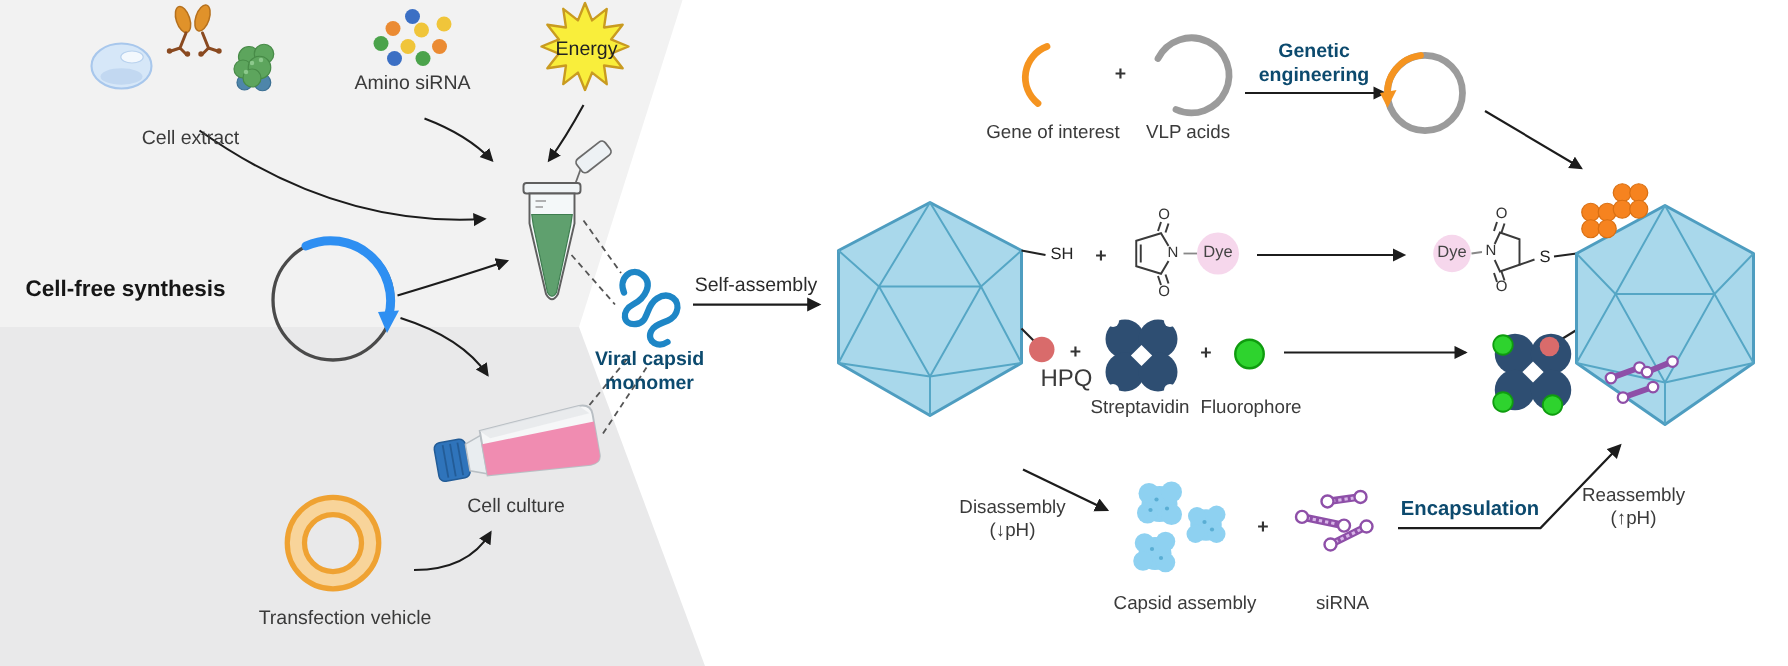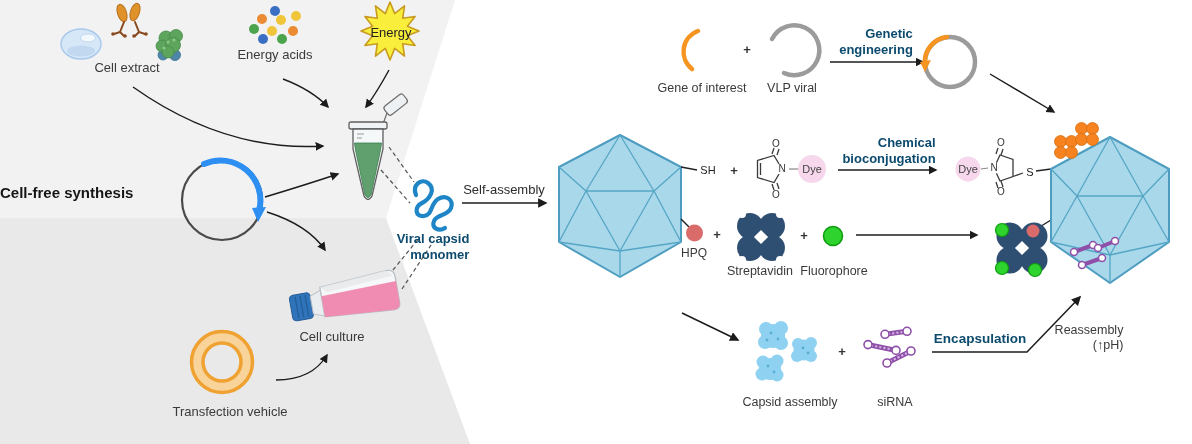--- a/index.html
+++ b/index.html
@@ -1,19 +1,19 @@
 <!DOCTYPE html>
 <html><head>
 <meta charset="utf-8">
 <style>
   html,body{margin:0;padding:0;background:#fff}
   .stage{position:relative;width:1192px;height:444px;background:#ffffff;
          font-family:"Liberation Sans",sans-serif;overflow:hidden}
   svg.layer{position:absolute;left:0;top:0;display:block}
-  .lbl{position:absolute;color:#3a3a3a;font-size:13px;line-height:1.2;text-align:right;
+  .lbl{position:absolute;color:#3a3a3a;font-size:13px;line-height:1.2;text-align:center;
        transform:translateX(-50%);white-space:pre-line}
   .b{font-weight:bold;color:#0c4a6e}
   .ctr{transform:translate(-50%,-50%);white-space:nowrap;line-height:1}
   .heading{position:absolute;font-weight:bold;color:#161616;font-size:15px;white-space:nowrap}
   .small{font-size:12.5px}
   .atom{font-size:10px;color:#333}
   .satom{font-size:11px;font-weight:normal;color:#222}
   .dye{font-size:11px;color:#444}
   .plus{font-size:13px;font-weight:600;color:#333}
   .vlp-title{font-size:17.5px}
@@ -284,59 +284,59 @@
           <circle cx="907" cy="331.3" r="4"></circle>
       <circle cx="868" cy="344.6" r="4"></circle>
           <circle cx="896" cy="350.4" r="4"></circle>
       <circle cx="887" cy="363" r="4"></circle>
           <circle cx="911" cy="351" r="4"></circle>
     </g>
   </g>
   <path d="M932,352 L1027,352 L1080,297" fill="none" stroke="#1c1c1c" stroke-width="1.5" marker-end="url(#ah)"></path>
 </svg>
 
-<div class="heading" style="left:0;top:184px">Cell-free synthesis</div>
-
-<div class="lbl" style="left:127px;top:60px">Cell extract</div>
-<div class="lbl" style="left:275px;top:47px">Energy acids</div>
+<div class="heading" style="left:17px;top:184px">Cell-free synthesis</div>
+
+<div class="lbl" style="left:127px;top:84px">Cell extract</div>
+<div class="lbl" style="left:275px;top:47px">Amino siRNA</div>
 <div class="lbl ctr" style="left:391px;top:32px;font-size:13px;color:#222">Energy</div>
-<div class="lbl" style="left:332px;top:329px">Cell culture</div>
+<div class="lbl" style="left:344px;top:329px">Cell culture</div>
 <div class="lbl" style="left:230px;top:404px">Transfection vehicle</div>
 
 <div class="lbl b mono-label" style="left:433px;top:231px">Viral capsid
 monomer</div>
 <div class="lbl" style="left:504px;top:182px;color:#2b2b2b">Self-assembly</div>
 <div class="lbl ctr satom" style="left:708px;top:170px">SH</div>
-<div class="lbl ctr" style="left:694px;top:253px;font-size:12px">HPQ</div>
+<div class="lbl ctr" style="left:711px;top:253px;font-size:16px">HPQ</div>
 
 <div class="lbl ctr plus" style="left:747px;top:49px">+</div>
 <div class="lbl ctr plus" style="left:734px;top:170px">+</div>
 <div class="lbl ctr plus" style="left:717px;top:234px">+</div>
 <div class="lbl ctr plus" style="left:804px;top:235px">+</div>
 <div class="lbl ctr plus" style="left:842px;top:351px">+</div>
 
 <div class="lbl small" style="left:702px;top:81px">Gene of interest</div>
-<div class="lbl small" style="left:792px;top:81px">VLP viral</div>
+<div class="lbl small" style="left:792px;top:81px">VLP acids</div>
 <div class="lbl b" style="left:876px;top:26px">Genetic
 engineering</div>
 
-<div class="lbl b" style="left:889px;top:135px">Chemical
-bioconjugation</div>
 <div class="lbl ctr dye" style="left:812px;top:169px">Dye</div>
 <div class="lbl ctr dye" style="left:968px;top:169px">Dye</div>
 <div class="lbl ctr atom" style="left:776px;top:144px">O</div>
 <div class="lbl ctr atom" style="left:776px;top:195px">O</div>
 <div class="lbl ctr atom" style="left:1001px;top:143px">O</div>
 <div class="lbl ctr atom" style="left:1001px;top:192px">O</div>
 <div class="lbl ctr atom" style="left:782px;top:169px">N</div>
 <div class="lbl ctr atom" style="left:994px;top:168px">N</div>
 <div class="lbl ctr satom" style="left:1030px;top:172px">S</div>
 
 <div class="lbl small" style="left:760px;top:264px">Streptavidin</div>
 <div class="lbl small" style="left:834px;top:264px">Fluorophore</div>
 
+<div class="lbl small" style="left:675px;top:331px">Disassembly
+(↓pH)</div>
 <div class="lbl small" style="left:790px;top:395px">Capsid assembly</div>
 <div class="lbl small" style="left:895px;top:395px">siRNA</div>
 <div class="lbl b" style="left:980px;top:331px;font-size:13.5px">Encapsulation</div>
 <div class="lbl small" style="left:1089px;top:323px">Reassembly
 (↑pH)</div>
 
 </div>
 
 </body></html>

